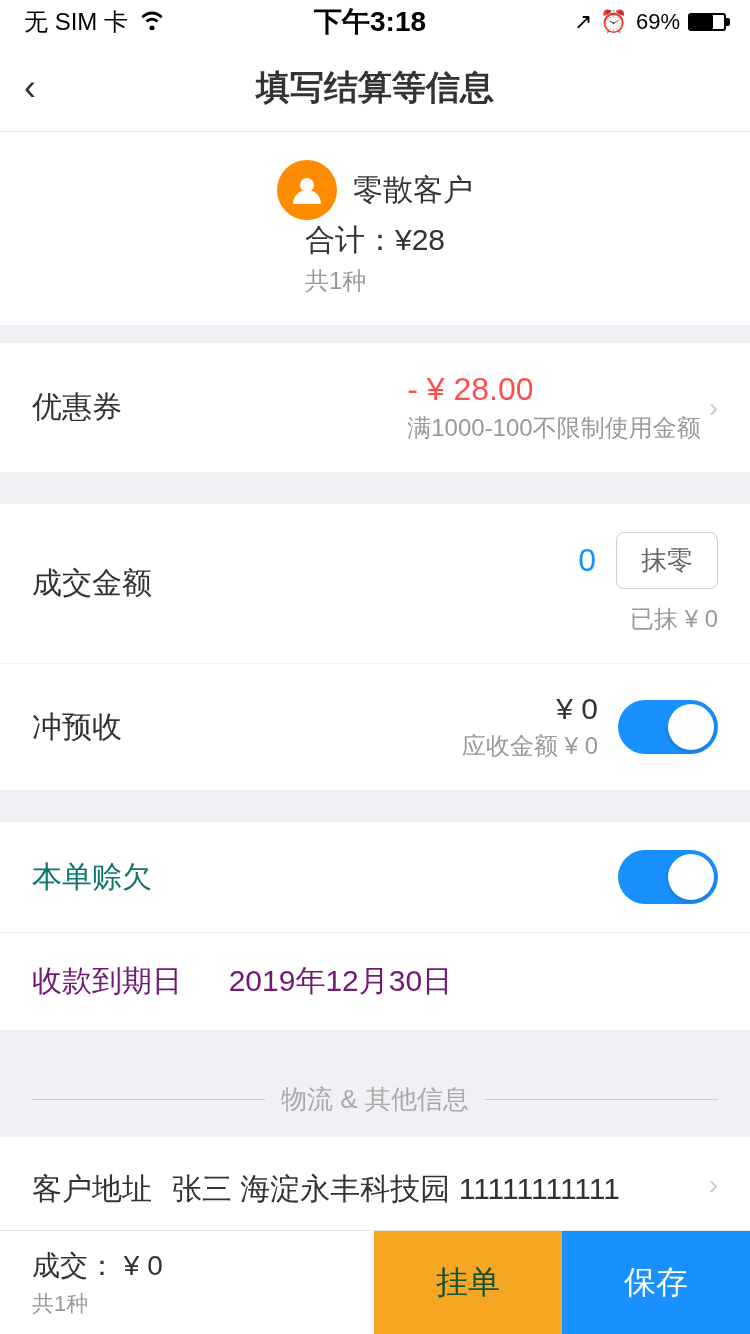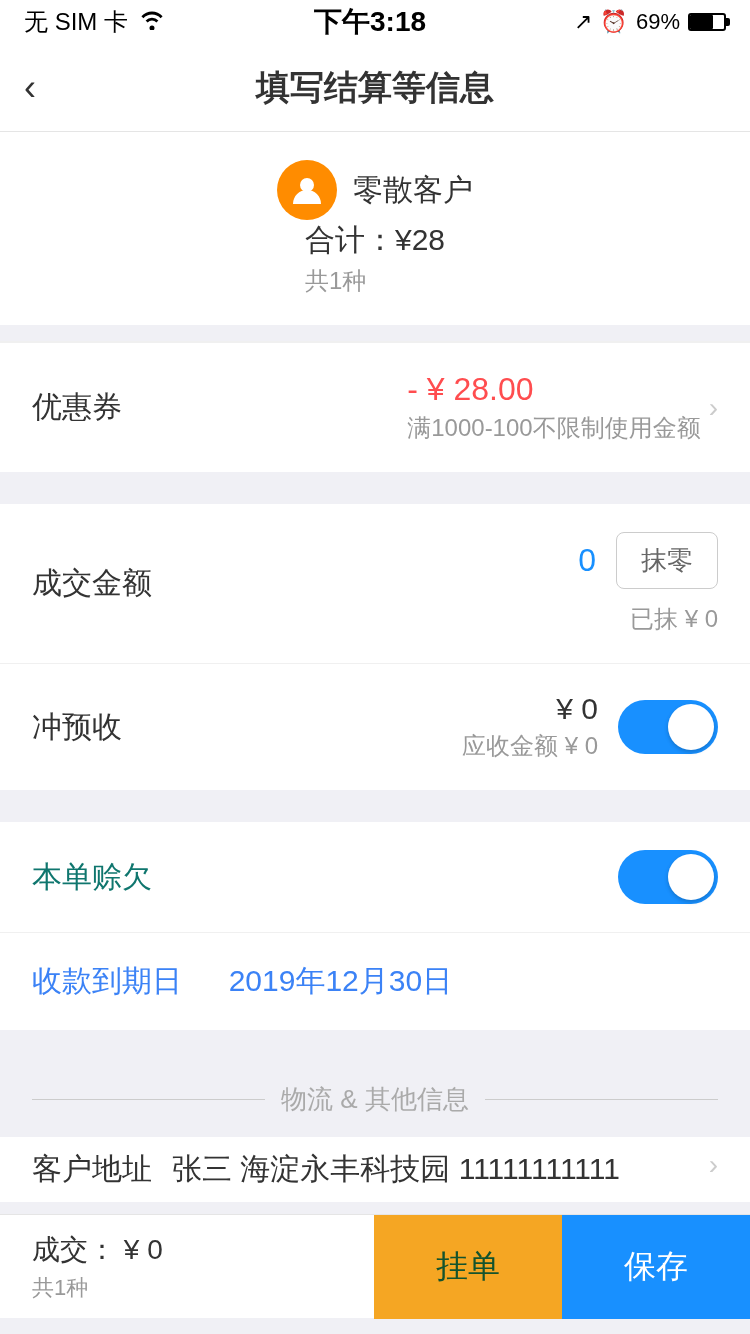--- a/index.html
+++ b/index.html
@@ -167,21 +167,21 @@
       justify-content: space-between;
     }
     .credit-label { font-size: 30px; color: #0f766e; }
 
     
     .duedate-row {
       background: #fff;
       padding: 28px 32px;
       border-top: 1px solid #f0f0f0;
     }
-    .duedate-text { font-size: 30px; color: #3b82f6; }
+    .duedate-text { font-size: 30px; color: #701a75; }
 
     
     .logistics-header {
       background: #f0f0f5;
       padding: 20px 32px;
       text-align: center;
       display: flex;
       align-items: center;
       justify-content: center;
       gap: 16px;
@@ -189,33 +189,33 @@
     .logistics-line {
       flex: 1;
       height: 1px;
       background: #ccc;
     }
     .logistics-title { font-size: 26px; color: #aaa; }
 
     
     .address-row {
       background: #fff;
-      padding: 12px 32px;
+      padding: 32px 32px;
       display: flex;
       align-items: flex-start;
       justify-content: space-between;
     }
     .address-label { font-size: 30px; color: #333; white-space: nowrap; margin-right: 20px; }
     .address-value { font-size: 30px; color: #333; flex: 1; }
     .address-chevron { font-size: 28px; color: #ccc; }
 
     
     .bottom-area {
       position: fixed;
-      bottom: 16px;
+      bottom: 0;
       left: 0;
       width: 750px;
       background: #fff;
       border-top: 1px solid #e5e5e5;
       display: flex;
       align-items: center;
       height: 104px;
     }
     .bottom-summary {
       flex: 1;

